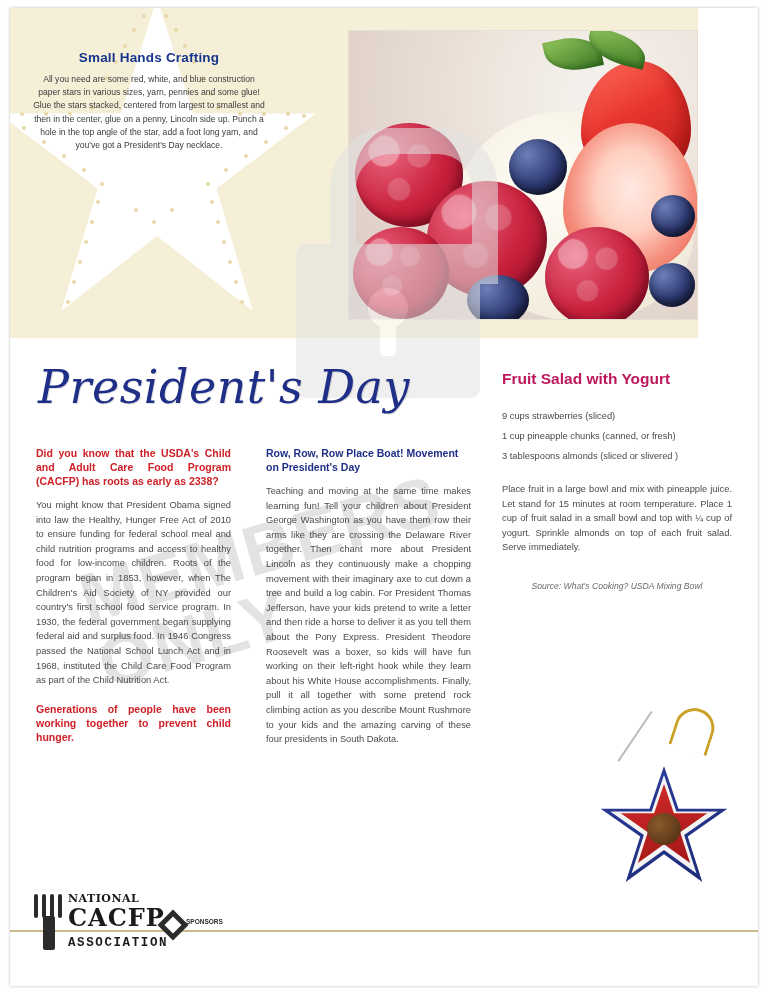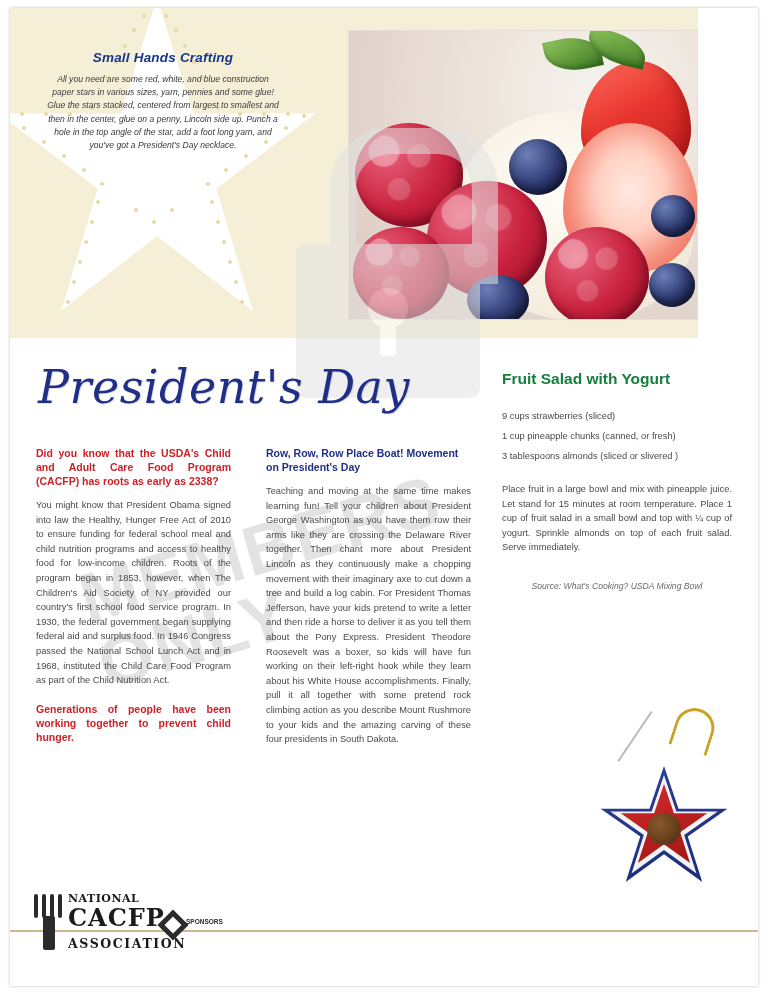--- a/index.html
+++ b/index.html
@@ -37,23 +37,22 @@
     background:#ffffff;
     -webkit-clip-path:polygon(50% 0%,61% 34%,98% 34%,68% 56%,79% 92%,50% 70%,21% 92%,32% 56%,2% 34%,39% 34%);
     clip-path:polygon(50% 0%,61% 34%,98% 34%,68% 56%,79% 92%,50% 70%,21% 92%,32% 56%,2% 34%,39% 34%);
   }
   .star-dots span{
     position:absolute;width:4px;height:4px;border-radius:50%;
     background:#e8d9a8;
   }
   
   .craft-block{
-    position:absolute;left:26px;top:52px;width:290px;
+    position:absolute;left:12px;top:52px;width:290px;
     text-align:center;
-    font-style:italic;
   }
   .craft-title{
     color:#16358c;font-weight:bold;font-size:13.5px;margin-bottom:8px;
     letter-spacing:.2px;
   }
   .craft-body{
     color:#3a3a3a;font-size:8.6px;line-height:13.2px;
     padding:0 28px;
     text-align:center;
   }
@@ -164,21 +163,21 @@
   .hdr-blue{
     color:#1f2f87;font-weight:bold;font-size:10.5px;line-height:14px;
     margin-bottom:10px;
   }
   .body-txt{
     color:#4a4a4a;font-size:9.3px;line-height:14.6px;text-align:justify;
   }
   .body-txt p{margin:0 0 10px 0;}
 
   .recipe-title{
-    color:#15803d;font-weight:bold;font-size:15.5px;margin-bottom:18px;
+    color:#be185d;font-weight:bold;font-size:15.5px;margin-bottom:18px;
   }
   .ingredients{
     color:#4a4a4a;font-size:9.3px;line-height:20px;
   }
   .recipe-body{
     color:#4a4a4a;font-size:9.3px;line-height:14.6px;text-align:justify;
     margin-top:16px;
   }
   .source{
     color:#6b6b6b;font-size:8.6px;font-style:italic;margin-top:26px;text-align:center;
@@ -240,21 +239,21 @@
   }
   .logo-fork .h{
     position:absolute;left:9px;top:22px;width:12px;height:34px;background:#2b2b2b;border-radius:2px;
   }
   .logo-text{
     position:absolute;left:34px;top:0;color:#1b1b1b;font-weight:bold;
     font-family:"DejaVu Serif", serif;
   }
   .lt1{font-size:11px;letter-spacing:.5px;}
   .lt2{font-size:24px;letter-spacing:1px;line-height:26px;}
-  .lt3{font-size:12.5px;letter-spacing:1.6px;}
+  .lt3{font-size:12.5px;letter-spacing:1.6px;font-family:Liberation Mono, monospace;}
   .logo-dia{
     position:absolute;left:128px;top:22px;width:22px;height:22px;
     background:#2b2b2b;transform:rotate(45deg);
   }
   .logo-dia::after{
     content:"";position:absolute;left:5px;top:5px;width:12px;height:12px;background:#fff;
   }
   .logo-sm{
     position:absolute;left:152px;top:26px;font-size:6.5px;color:#2b2b2b;font-weight:bold;
   }

